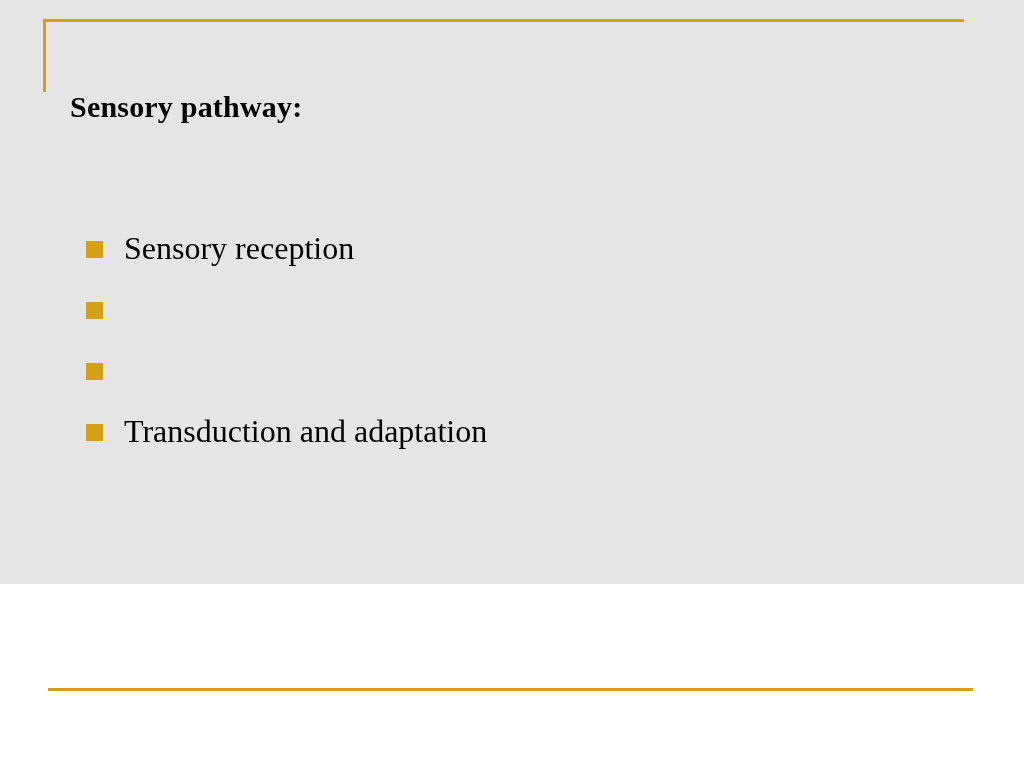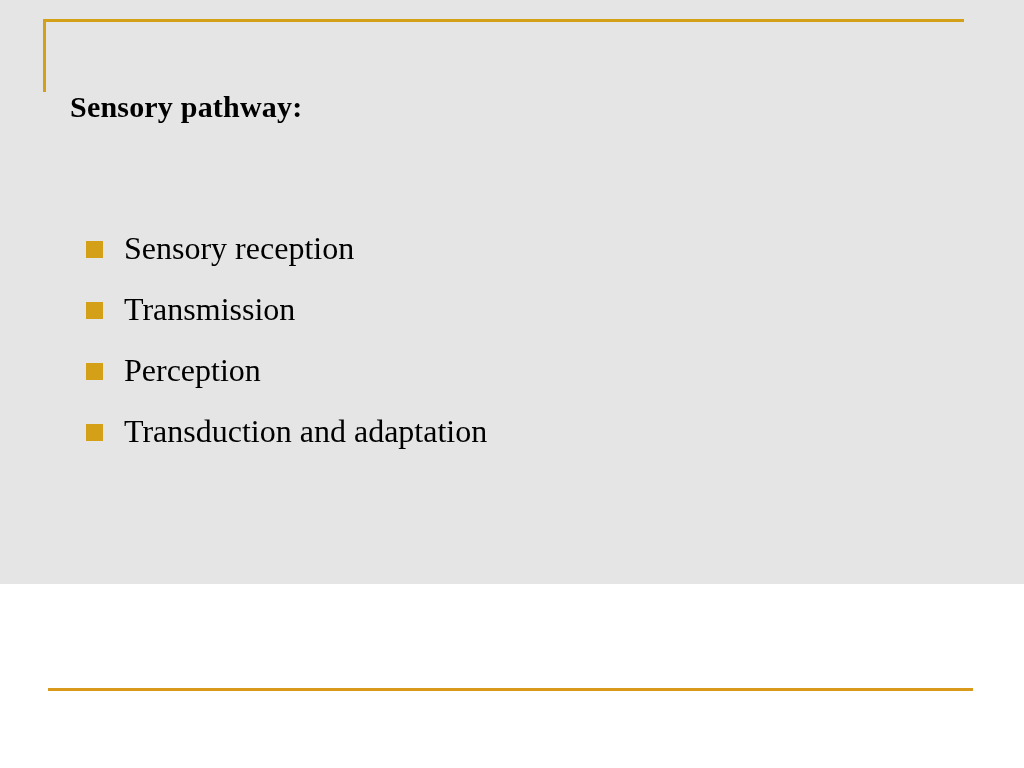--- a/index.html
+++ b/index.html
@@ -105,25 +105,23 @@
 
   <h1 class="slide-title">Sensory pathway:</h1>
 
   <ul class="bullet-list">
     <li class="bullet-item">
       <span class="bullet-marker"></span>
       <span class="bullet-text">Sensory reception</span>
     </li>
     <li class="bullet-item">
       <span class="bullet-marker"></span>
-      <span class="bullet-text">Transmission</span>
     </li>
     <li class="bullet-item">
       <span class="bullet-marker"></span>
-      <span class="bullet-text">Perception</span>
     </li>
     <li class="bullet-item">
       <span class="bullet-marker"></span>
       <span class="bullet-text">Transduction and adaptation</span>
     </li>
   </ul>
 
   <div class="frame-bottom-rule"></div>
 
 </div>

